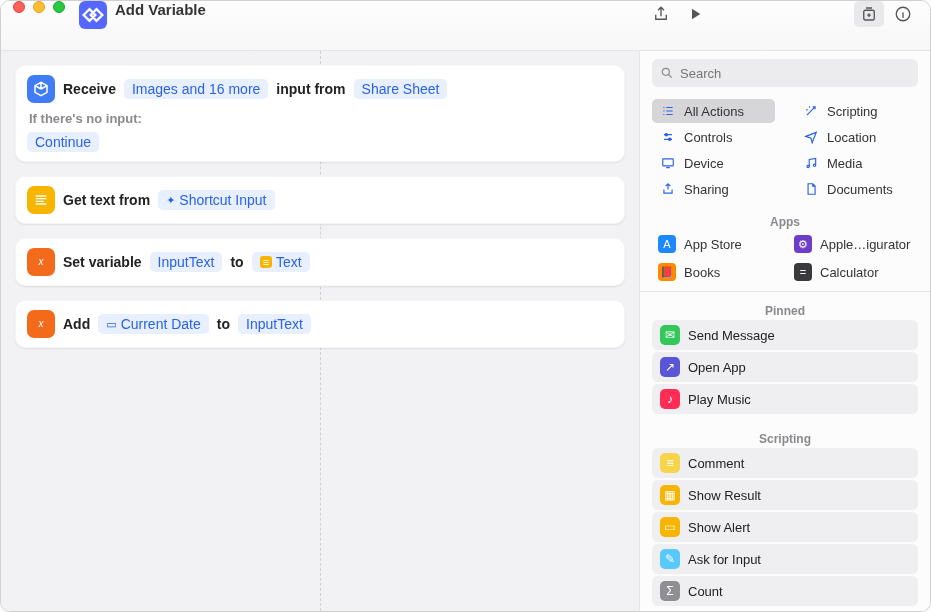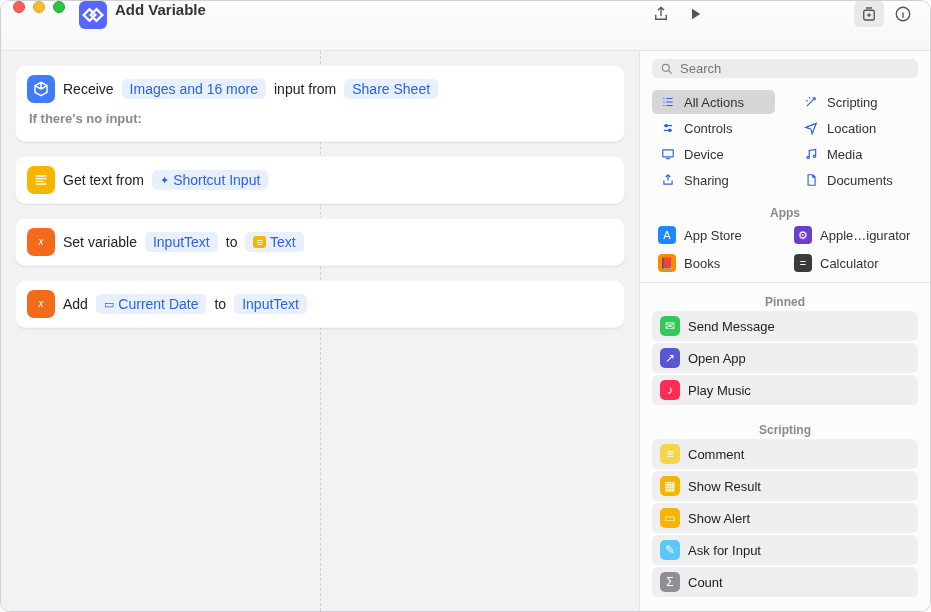--- a/index.html
+++ b/index.html
@@ -39,37 +39,37 @@
     position:absolute; top:0; bottom:0; left:50%; width:0;
     border-left:1px dashed #d0d0d2; z-index:0;
   }
   .card {
     position:relative; z-index:1;
     background:#fff; border-radius:10px; padding:10px 12px;
     box-shadow:0 1px 2px rgba(0,0,0,0.08), inset 0 0 0 1px rgba(0,0,0,0.04);
     margin-bottom:14px;
   }
   .row { display:flex; align-items:center; gap:8px; flex-wrap:wrap; font-size:14px; color:#222; }
-  .row .txt { font-weight:400;text-align:right; }
+  .row .txt { font-weight:700;text-align:right; }
   .action-icon { width:28px;height:28px;border-radius:7px;display:flex;align-items:center;justify-content:center;color:#fff;flex-shrink:0; }
   .ai-blue{background:#3f7cf6;}
   .ai-yellow{background:#f7b500;}
   .ai-orange{background:#f36a1b;}
   .token {
     background:#e8f0ff; color:#2a62e8; border-radius:5px;
     padding:2px 8px; font-size:14px; font-weight:500;
     display:inline-flex; align-items:center; gap:4px;
   }
   .token .glyph{font-size:11px;}
   .subtext { color:#8a8a8e; font-size:13px; font-weight:600; margin:8px 0 6px 2px; }
 
   
   .sidebar { width:290px; display:flex; flex-direction:column; background:#fcfcfc; }
   .search {
-    margin:8px 12px; height:19px; background:#ececee; border-radius:6px;
+    margin:8px 12px; height:28px; background:#ececee; border-radius:6px;
     display:flex; align-items:center; padding:0 8px; gap:6px; color:#8a8a8e;
   }
   .search input { border:none;background:transparent;outline:none;flex:1;font-size:13px;color:#333; }
   .cat-grid { display:grid; grid-template-columns:1fr 1fr; gap:2px 20px; padding:4px 12px 6px 12px; }
   .cat {
     display:flex; align-items:center; gap:8px; padding:4px 8px;
     border-radius:5px; font-size:13px; color:#333; cursor:pointer;
   }
   .cat.selected { background:#d6d6d8; }
   .cat .ci { width:16px;height:16px;display:flex;align-items:center;justify-content:center;color:#2a62e8;font-size:14px; }
@@ -140,20 +140,23 @@
             <svg width="18" height="18" viewBox="0 0 24 24" fill="none" stroke="white" stroke-width="2">
                 <path d="M12 3l8 4.5v9L12 21l-8-4.5v-9zM12 3v9m0 0l8-4.5M12 12l-8-4.5"></path>
               </svg>
           </div>
           <span class="txt">Receive</span>
           <span class="token">Images and 16 more</span>
           <span class="txt">input from</span>
           <span class="token">Share Sheet</span>
         </div>
         <div class="subtext">If there's no input:</div>
+        <div class="row">
+          <span class="token">Continue</span>
+        </div>
       </div>
 
       <div class="card">
         <div class="row">
           <div class="action-icon ai-yellow">
             <svg width="16" height="16" viewBox="0 0 24 24" fill="white">
                 <path d="M4 5h16v2H4zM4 9h16v2H4zM4 13h12v2H4zM4 17h16v2H4z"></path>
               </svg>
           </div>
           <span class="txt">Get text from</span>

